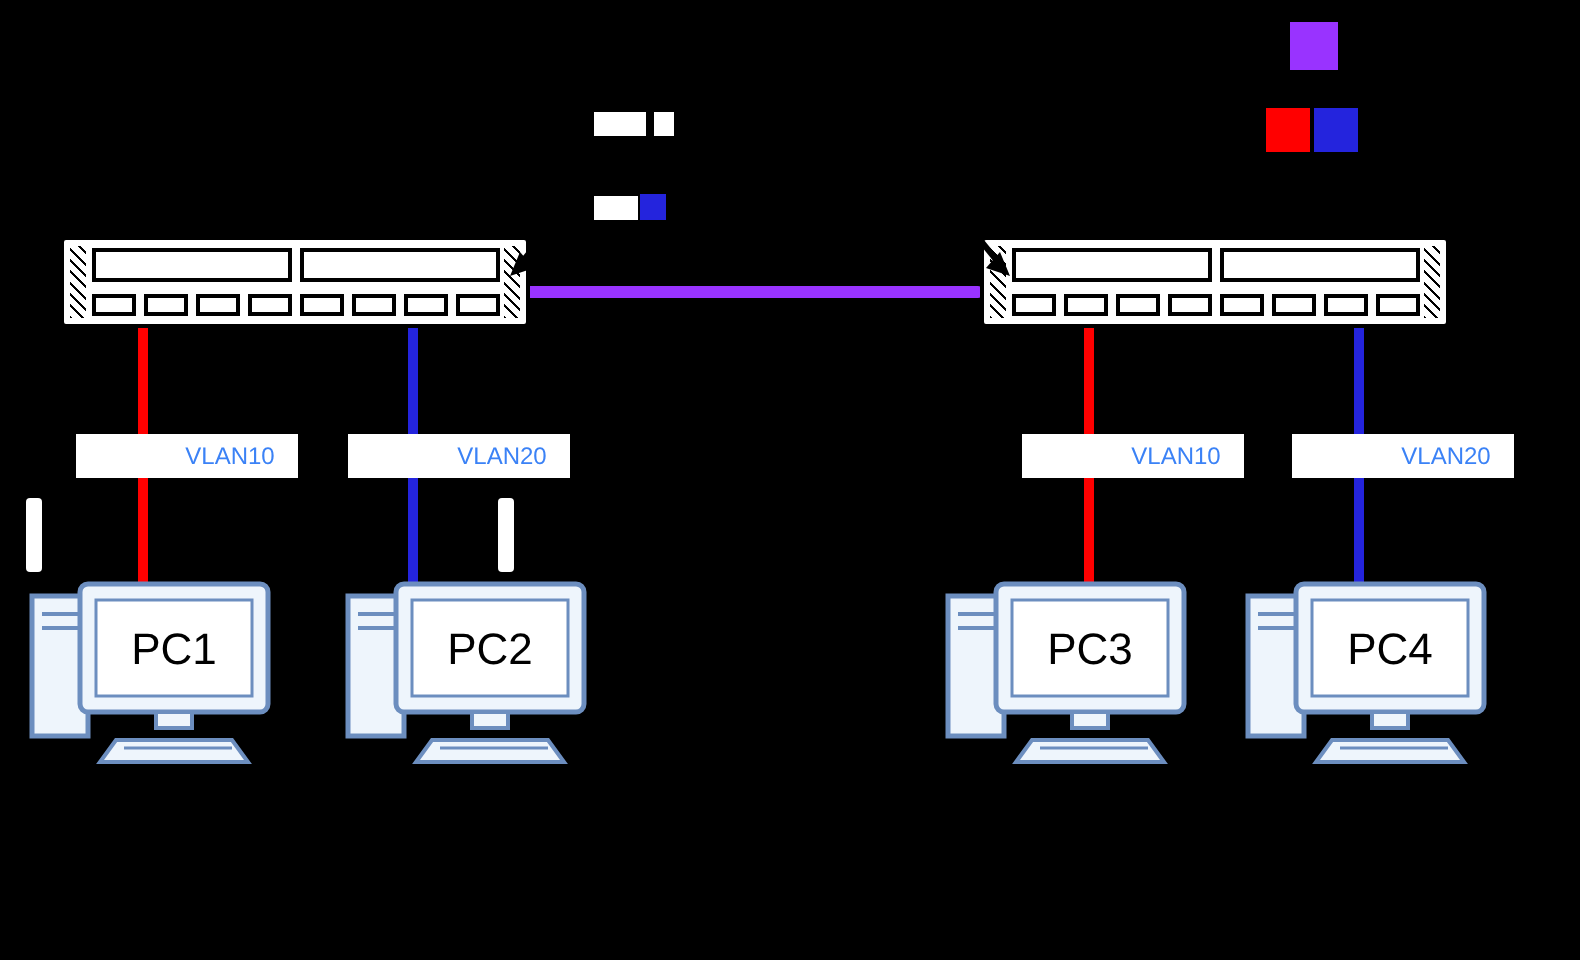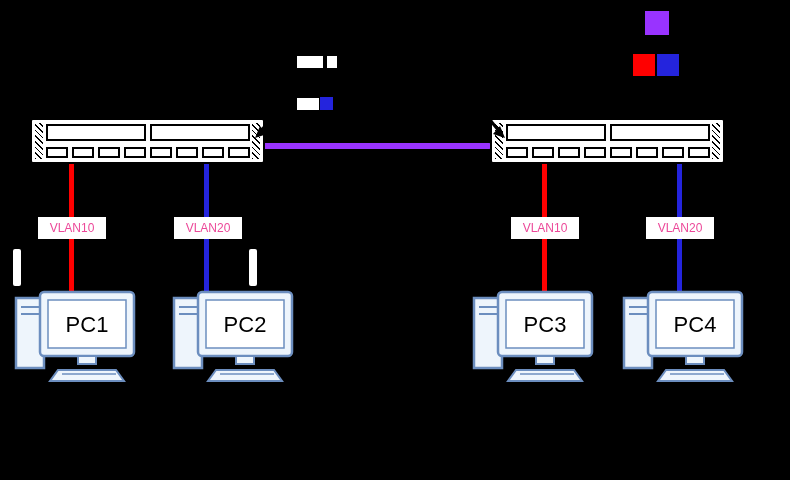--- a/index.html
+++ b/index.html
@@ -25,22 +25,22 @@
   }
   .ports{position:absolute;bottom:0;left:0;right:0;display:flex;gap:4px}
   .port{width:22px;height:11px;border:2px solid #000;box-sizing:border-box;background:#fff}
   
   .trunk{position:absolute;left:262px;top:143px;width:230px;height:6px;background:#9933ff;border-radius:3px}
   .vline{position:absolute;width:5px;height:130px;top:164px}
   .vlan10{background:#ff0000}
   .vlan20{background:#2424dd}
   
   .vlan-box{
-    position:absolute;top:217px;width:68px;height:22px;background:#ffffff;color:#ec4899;
-    font-size:12px;display:flex;align-items:center;justify-content:center;
+    position:absolute;top:217px;width:68px;height:22px;background:#ffffff;color:#3b82f6;
+    font-size:12px;display:flex;align-items:center;justify-content:center;padding-left:43px;
   }
   
   .sq{position:absolute}
   .sq.purple{left:645px;top:11px;width:24px;height:24px;background:#9933ff}
   .sq.red{left:633px;top:54px;width:22px;height:22px;background:#ff0000}
   .sq.blue{left:657px;top:54px;width:22px;height:22px;background:#2424dd}
   
   .frame{position:absolute;height:12px;background:#fff}
   .frame.a1{left:297px;top:56px;width:26px}
   .frame.a2{left:327px;top:56px;width:10px}

